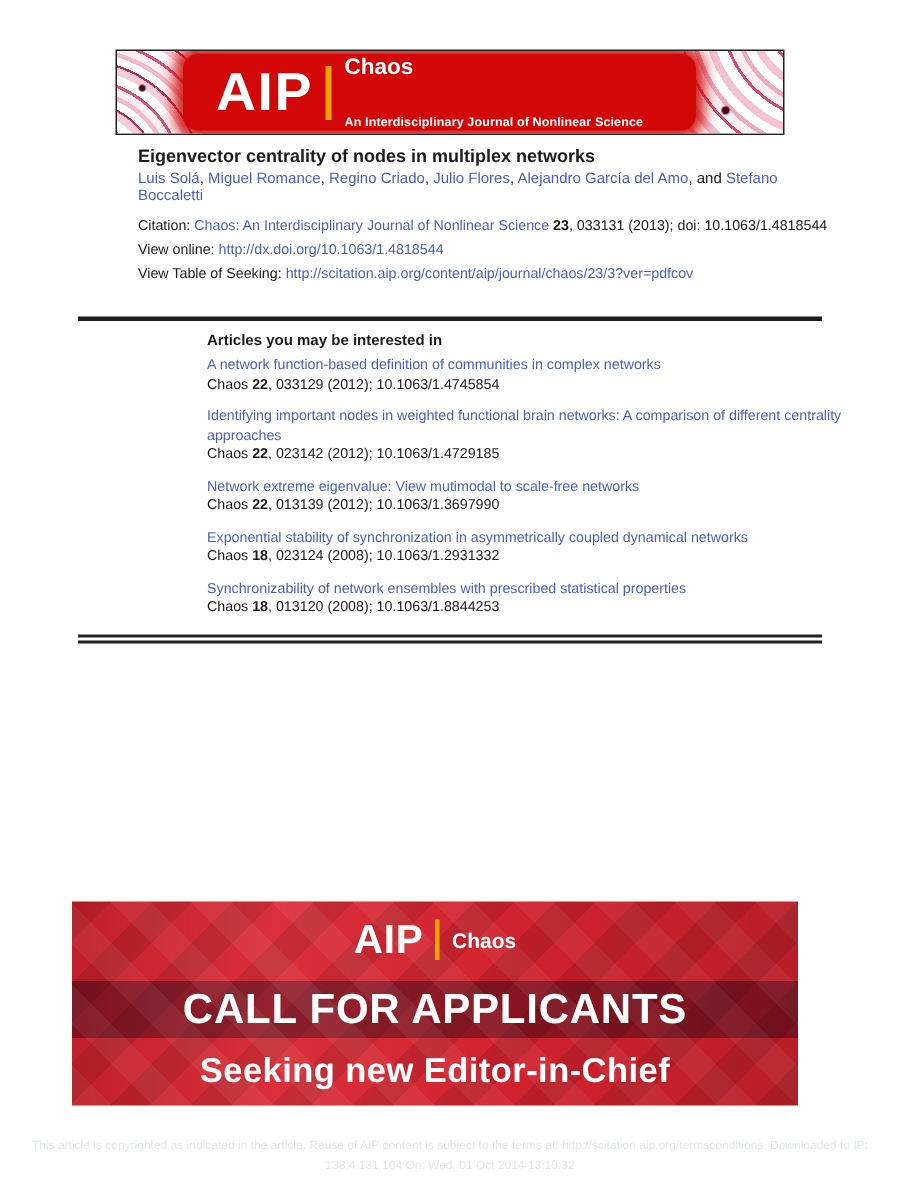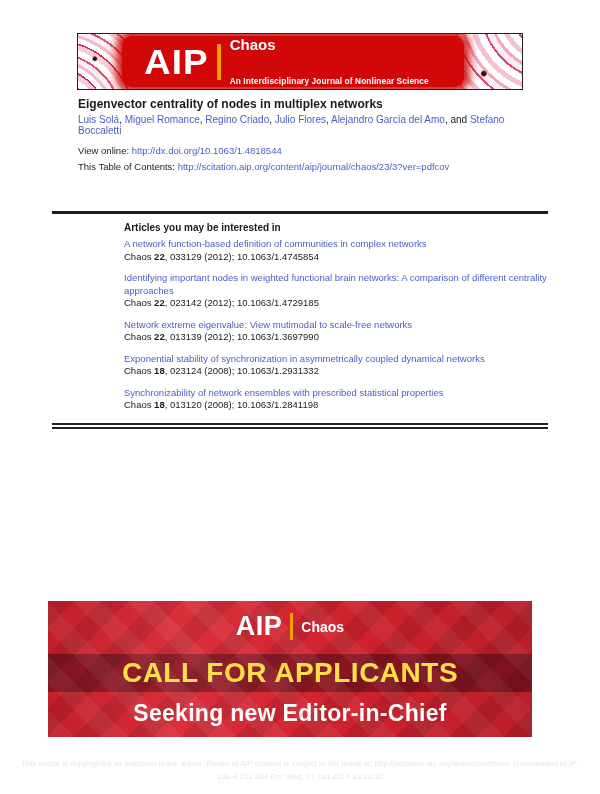--- a/index.html
+++ b/index.html
@@ -40,21 +40,21 @@
   .aip-word {
     color: #fff; font-weight: bold; font-size: 37px; letter-spacing: 1px; line-height: 1;
     transform: scaleY(0.96);
   }
   .gold-bar { width: 4px; height: 36px; background: #f2a200; margin: 0 9px 0 8px; }
   .j-text { color: #fff; line-height: 1.05; }
   .j-name { font-size: 15px; font-weight: bold; }
   .j-sub  { font-size: 8.3px; font-weight: bold; letter-spacing: 0.1px; margin-top: 24px; }
 
   
-  .content { position: absolute; left: 54px; width: 494px; padding-left: 24px; }
+  .content { position: absolute; left: 68px; width: 494px; padding-left: 24px; }
   .art-title { top: 97px; font-size: 12px; font-weight: bold; }
   .authors   { top: 114px; font-size: 10px; }
   .authors .author { color: #4a5ec4; }
   .authors .sep { color: #1b1b1b; }
 
   .cite-block { top: 143px; font-size: 9.5px; line-height: 16px; }
   .cite-block b { font-weight: bold; color: #1b1b1b; }
 
   .rule-1 { position: absolute; left: 52px; top: 211px; width: 496px; height: 3px; background: #1d1d1d; }
   .rule-2 {
@@ -87,21 +87,21 @@
   }
   .ad-logo-row {
     position: absolute; left: 0; right: 0; top: 12px; z-index: 2;
     display: flex; align-items: center; justify-content: center;
   }
   .ad-aip { color: #fff; font-weight: bold; font-size: 27px; line-height: 1; letter-spacing: 0.5px; }
   .ad-bar { width: 3px; height: 27px; background: #f2a200; margin: 0 8px; }
   .ad-journal { color: #fff; font-weight: bold; font-size: 14px; }
   .ad-call {
     position: absolute; left: 0; right: 0; top: 56px; z-index: 2;
-    text-align: center; color: #fde047; font-size: 28px; font-weight: bold; letter-spacing: 0.5px;
+    text-align: center; color: #ffffff; font-size: 28px; font-weight: bold; letter-spacing: 0.5px;
   }
   .ad-seek {
     position: absolute; left: 0; right: 0; top: 99px; z-index: 2;
     text-align: center; color: #fff; font-size: 23px; font-weight: bold; letter-spacing: 0.3px;
   }
 
   
   .footer {
     position: absolute; left: 0; right: 0; top: 757px;
     text-align: center; color: #e2e8e8; font-size: 8px; line-height: 13px;
@@ -121,22 +121,23 @@
       <div class="j-sub">An Interdisciplinary Journal of Nonlinear Science</div>
     </span>
   </div>
 </div>
 
 <div class="content art-title" style="position:absolute;">Eigenvector centrality of nodes in multiplex networks</div>
 
 <div class="content authors" style="position:absolute;"><span class="author">Luis Solá</span><span class="sep">, </span><span class="author">Miguel Romance</span><span class="sep">, </span><span class="author">Regino Criado</span><span class="sep">, </span><span class="author">Julio Flores</span><span class="sep">, </span><span class="author">Alejandro García del Amo</span><span class="sep">, and </span><span class="author">Stefano Boccaletti</span></div>
 
 <div class="content cite-block" style="position:absolute;">
+  <div><span>Citation: </span><span class="link">Chaos: An Interdisciplinary Journal of Nonlinear Science</span> <b>23</b><span>, 033131 (2013); doi: 10.1063/1.4818544</span></div>
   <div><span>View online: </span><span class="link">http://dx.doi.org/10.1063/1.4818544</span></div>
-  <div><span>This Table of Contents: </span><span class="link">http://scitation.aip.org/content/aip/journal/chaos/23/3?ver=pdfcov</span></div>
+  <div><span>View Table of Seeking: </span><span class="link">http://scitation.aip.org/content/aip/journal/chaos/23/3?ver=pdfcov</span></div>
 </div>
 
 <div class="rule-1"></div>
 
 <div class="content related" style="position:absolute;margin-left:46px;">
   <div class="related-heading">Articles you may be interested in</div>
   <div>
 
       <div class="art-item">
         <div class="art-link">A network function-based definition of communities in complex networks</div>
@@ -153,21 +154,21 @@
         <div class="art-cit"><span>Chaos</span> <b>22</b><span>, 013139 (2012); 10.1063/1.3697990</span></div>
       </div>
 
       <div class="art-item">
         <div class="art-link">Exponential stability of synchronization in asymmetrically coupled dynamical networks</div>
         <div class="art-cit"><span>Chaos</span> <b>18</b><span>, 023124 (2008); 10.1063/1.2931332</span></div>
       </div>
 
       <div class="art-item">
         <div class="art-link">Synchronizability of network ensembles with prescribed statistical properties</div>
-        <div class="art-cit"><span>Chaos</span> <b>18</b><span>, 013120 (2008); 10.1063/1.2841198</span></div>
+        <div class="art-cit"><span>Chaos</span> <b>18</b><span>, 013120 (2008); 10.1063/1.8844253</span></div>
       </div>
     </div>
 </div>
 
 <div class="rule-2"></div>
 
 <div class="ad-banner">
   <div class="band"></div>
   <div class="ad-logo-row">
     <span class="ad-aip">AIP</span>

